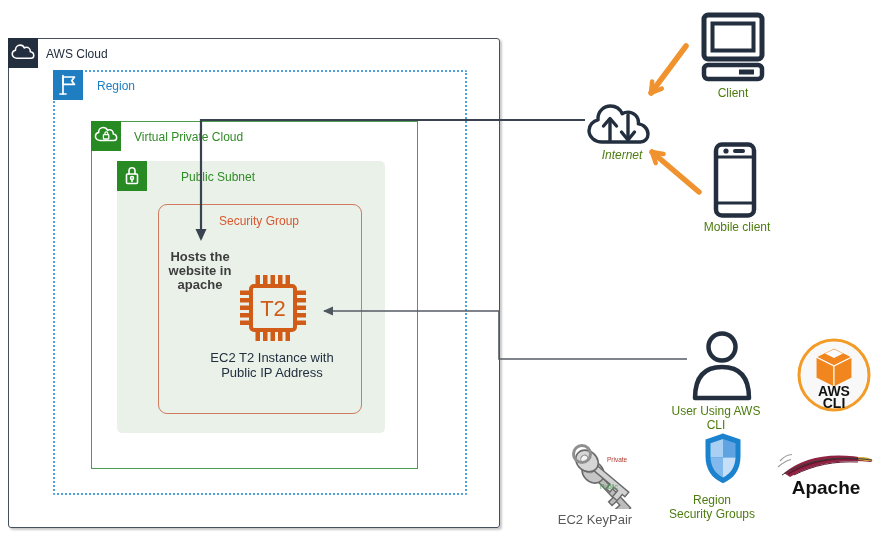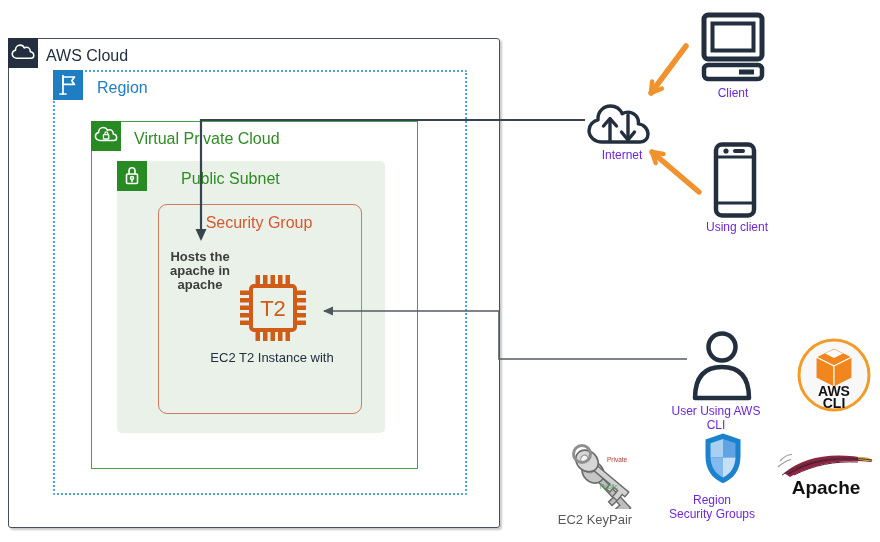--- a/index.html
+++ b/index.html
@@ -8,26 +8,26 @@
   .abs{position:absolute;}
   
   .aws-box{left:8px;top:38px;width:490px;height:488px;border:1px solid #44505C;border-radius:3px;
            box-shadow:2px 2px 2px rgba(120,120,120,.4);}
   .region-box{left:53px;top:70px;width:410px;height:421px;border:2px dotted #4FA3DC;border-radius:2px;}
   .vpc-box{left:91px;top:121px;width:325px;height:346px;border:1px solid #4C9C50;}
   .subnet-box{left:117px;top:161px;width:268px;height:272px;background:#E9F1E9;border-radius:5px;}
   .sg-box{left:158px;top:204px;width:202px;height:208px;border:1.6px solid #D07A5F;border-radius:9px;}
   .gicon{width:30px;height:30px;display:flex;align-items:center;justify-content:center;}
   .i-navy{background:#232F3E;} .i-blue{background:#1F7EC2;} .i-green{background:#278A23;}
-  .glabel{font-size:16px;white-space:nowrap;}
+  .glabel{font-size:12px;white-space:nowrap;}
   .lab-navy{color:#232F3E;} .lab-blue{color:#1F7EC2;} .lab-green{color:#2F8C25;} .lab-orange{color:#D9572E;}
   .center{text-align:center;}
   .note{left:162px;top:250px;width:76px;font-size:13px;line-height:14px;font-weight:bold;color:#3D3D3D;}
   .caption{left:182px;top:350px;width:180px;font-size:13px;line-height:15px;color:#232F3E;}
-  .nodelabel{font-size:12px;color:#6d28d9;}
+  .nodelabel{font-size:12px;color:#4d7c0f;}
   .keylabel{font-size:13px;color:#595959;}
   .apache-box{left:773px;top:446px;width:106px;height:56px;background:#fff;display:flex;flex-direction:column;align-items:center;}
   .apache-word{font-size:19px;font-weight:bold;color:#111;line-height:20px;margin-top:-2px;}
   svg{display:block;}
   .wires{left:0;top:0;pointer-events:none;}
 </style>
 </head>
 <body>
 
 <div class="canvas">
@@ -76,21 +76,21 @@
       <circle cx="15" cy="17" r="1.5"></circle>
       <path d="M15 18.5 V20.4"></path>
     </svg>
   </div>
   <div class="abs glabel lab-green" style="left:159px;top:170px;margin-left:22px;">Public Subnet</div>
 
   <div class="abs glabel lab-orange center" style="left:158px;top:214px;width:202px;">Security Group</div>
 
   <div class="abs note center">
     <div>Hosts the</div>
-    <div>apache in</div>
+    <div>website in</div>
     <div>apache</div>
   </div>
 
   <div class="abs" style="left:239px;top:274px;">
     <svg width="68" height="68" viewBox="0 0 68 68">
       <g fill="#D05C17">
         <rect x="16.5" y="1" width="4.5" height="10"></rect>
           <rect x="24" y="1" width="4.5" height="10"></rect>
           <rect x="31.5" y="1" width="4.5" height="10"></rect>
           <rect x="39" y="1" width="4.5" height="10"></rect>
@@ -111,20 +111,21 @@
           <rect x="57" y="39" width="10" height="4.5"></rect>
           <rect x="57" y="46.5" width="10" height="4.5"></rect>
       </g>
       <rect x="12" y="12" width="44" height="44" rx="3" fill="none" stroke="#D05C17" stroke-width="4"></rect>
       <text x="34" y="42" text-anchor="middle" font-size="22" fill="#D05C17" font-family="Liberation Sans, sans-serif">T2</text>
     </svg>
   </div>
 
   <div class="abs caption center">
     <div>EC2 T2 Instance with</div>
+    <div>Public IP Address</div>
   </div>
 
   <svg class="abs wires" width="880" height="542" viewBox="0 0 880 542">
     <defs>
       <marker id="mTri" markerUnits="userSpaceOnUse" markerWidth="16" markerHeight="14" refX="10" refY="5.5" orient="auto">
         <path d="M0,0 L12,5.5 L0,11 Z" fill="#39434F"></path>
       </marker>
       <marker id="mTriG" markerUnits="userSpaceOnUse" markerWidth="14" markerHeight="12" refX="9" refY="4.5" orient="auto">
         <path d="M0,0 L10,4.5 L0,9 Z" fill="#4E565E"></path>
       </marker>
@@ -152,32 +153,32 @@
     <svg width="70" height="52" viewBox="0 0 70 52">
       <path d="M18 44 C10.8 44 5 38.9 5 32.6 C5 27.4 8.9 23 14.1 21.9 C14 21.4 14 20.9 14 20.4 C14 13.6 19.6 8 26.5 8 C31.8 8 36.3 11.2 38.2 15.8 C39.9 14.7 41.9 14.1 44 14.1 C49.8 14.1 54.5 18.7 54.5 24.4 C54.5 24.9 54.4 25.4 54.3 25.9 C59.8 26.4 64 30.9 64 36.3 C64 40.5 60.6 44 56.4 44 Z" fill="#ffffff" stroke="#232F3E" stroke-width="3.4" stroke-linejoin="round"></path>
       <g fill="none" stroke="#232F3E" stroke-width="3.4" stroke-linecap="round" stroke-linejoin="round">
         <path d="M26 43 V21.5"></path>
           <path d="M19.5 28 L26 20.5 L32.5 28"></path>
         <path d="M44 17 V41"></path>
           <path d="M37.5 34 L44 42 L50.5 34"></path>
       </g>
     </svg>
   </div>
-  <div class="abs nodelabel center" style="left:582px;top:148px;width:80px;">Internet</div>
+  <div class="abs nodelabel center" style="left:582px;top:148px;width:80px;font-style:italic;">Internet</div>
 
   <div class="abs" style="left:713px;top:142px;">
     <svg width="44" height="76" viewBox="0 0 44 76">
       <rect x="3" y="2.5" width="38" height="71" rx="6" fill="#fff" stroke="#232F3E" stroke-width="4.5"></rect>
       <path d="M4 15 H40" stroke="#232F3E" stroke-width="3"></path>
       <path d="M4 61 H40" stroke="#232F3E" stroke-width="3"></path>
       <circle cx="13" cy="9" r="2.6" fill="#232F3E"></circle>
       <rect x="20" y="7" width="12" height="4" rx="2" fill="#232F3E"></rect>
     </svg>
   </div>
-  <div class="abs nodelabel center" style="left:693px;top:220px;width:88px;">Using client</div>
+  <div class="abs nodelabel center" style="left:693px;top:220px;width:88px;">Mobile client</div>
 
   <div class="abs" style="left:688px;top:330px;">
     <svg width="68" height="72" viewBox="0 0 68 72">
       <circle cx="34" cy="17" r="13.5" fill="#fff" stroke="#232F3E" stroke-width="4.5"></circle>
       <path d="M7 68 Q7 37 34 37 Q61 37 61 68 Z" fill="#fff" stroke="#232F3E" stroke-width="4.5" stroke-linejoin="round"></path>
     </svg>
   </div>
   <div class="abs nodelabel center" style="left:663px;top:404px;width:106px;">User Using AWS CLI</div>
 
   <div class="abs" style="left:796px;top:337px;">

